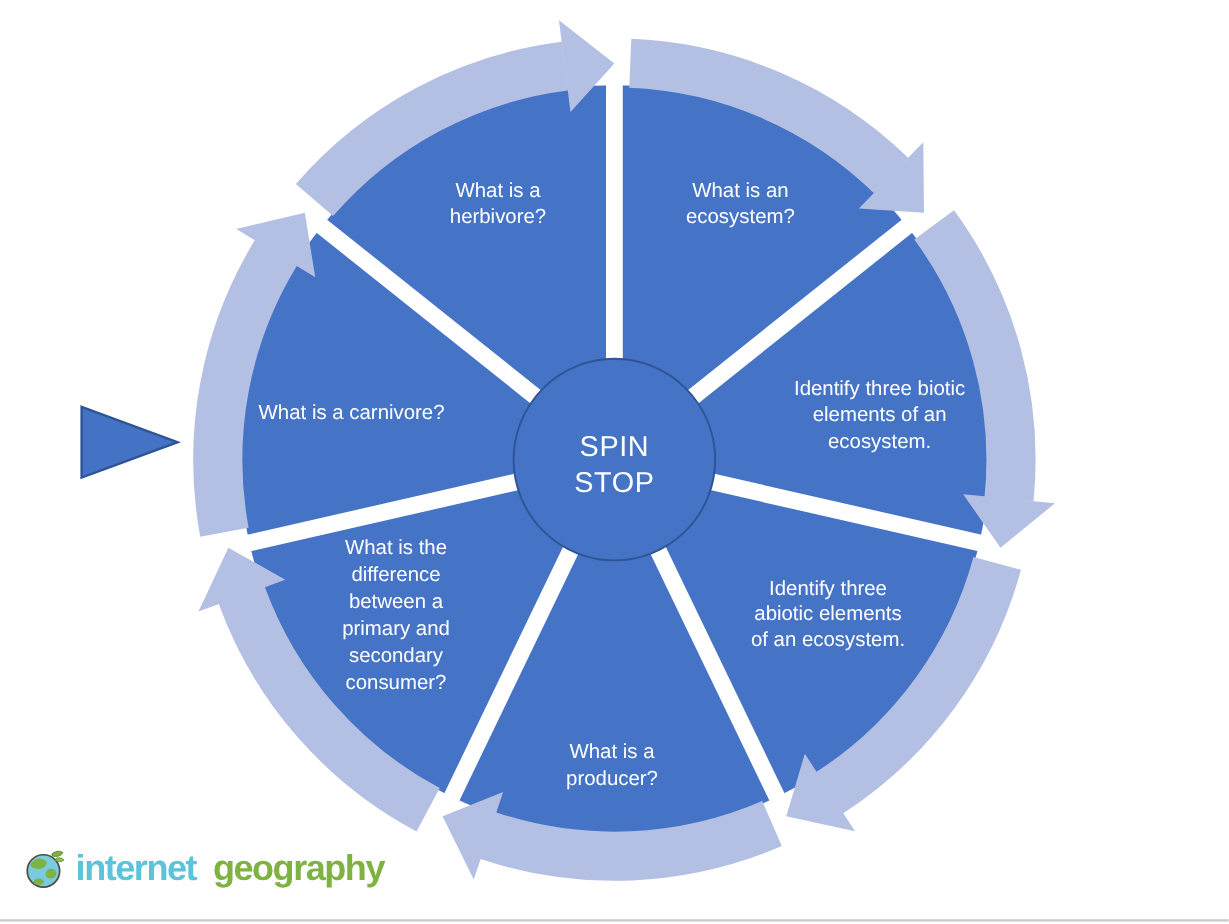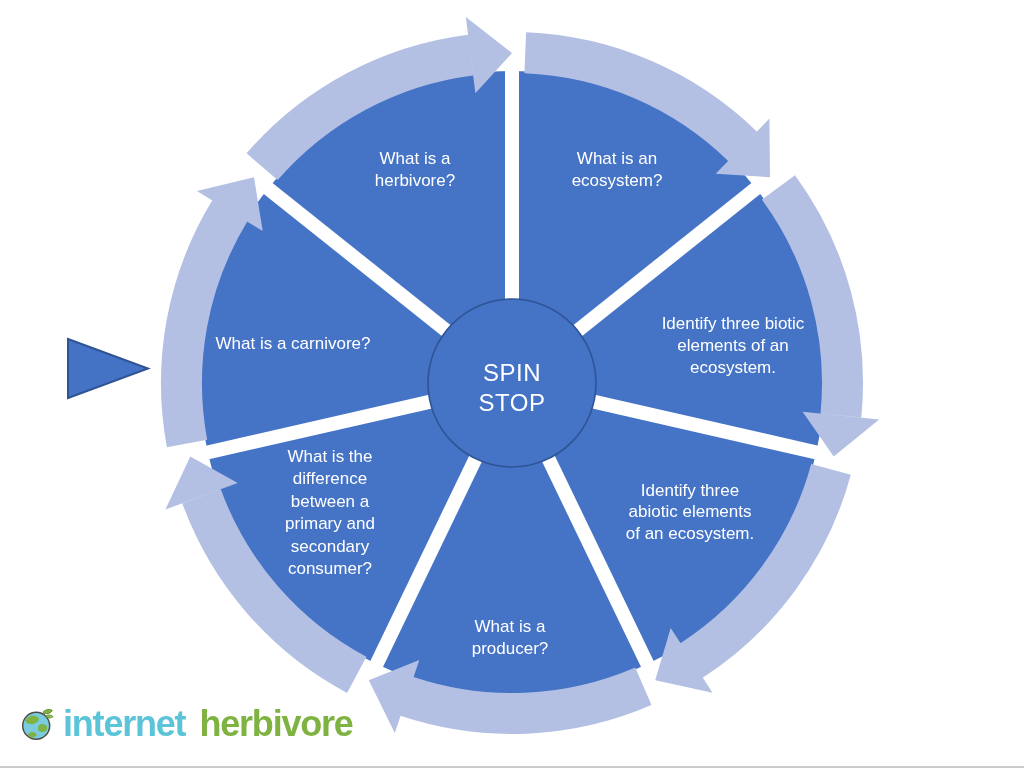--- a/index.html
+++ b/index.html
@@ -2,21 +2,21 @@
 <html><head>
 <meta charset="utf-8">
 <style>
   html,body{margin:0;padding:0;background:#ffffff;width:1024px;height:770px;overflow:hidden;
             font-family:"Liberation Sans",sans-serif;}
   .stage{position:relative;width:1024px;height:770px;background:#fff;}
   #wheel{position:absolute;left:0;top:0;}
   #wheel text{font-family:"Liberation Sans",sans-serif;}
   .logo{position:absolute;left:20px;top:706px;display:flex;align-items:center;gap:7px;}
   .logo .globe{width:36px;height:36px;flex:0 0 auto;}
-  .logo .word{font-size:36px;font-weight:bold;letter-spacing:-1.2px;line-height:36px;}
+  .logo .word{font-size:30px;font-weight:bold;letter-spacing:-1.2px;line-height:36px;}
   .logo .w2{margin-left:7px;}
   .bottom-line{position:absolute;left:0;top:766px;width:1024px;height:2px;}
 </style>
 </head>
 <body style="background: rgb(255, 255, 255);">
 
 <div class="stage">
 
   <svg id="wheel" width="1024" height="770" viewBox="0 0 1024 770">
       <path fill="#4573C6" d="M 512 383 L 512.0 71.0 A 312 312 0 0 1 755.9 188.5 Z"></path>
@@ -77,17 +77,17 @@
   <div class="logo">
     <svg class="globe" viewBox="0 0 40 40">
       <circle cx="18" cy="22" r="15" fill="#79CBDD" stroke="#4d4d42" stroke-width="1.6"></circle>
       <path d="M6 16 q5 -7 11 -5 q6 2 3 6 q-3 4 -8 3 q-6 -1 -6 -4 Z" fill="#7FB341"></path>
       <path d="M24 20 q6 0 6 4 q0 5 -5 5 q-5 0 -5 -4 q0 -4 4 -5 Z" fill="#7FB341"></path>
       <path d="M10 30 q4 -2 7 0 q3 2 0 4 q-4 2 -7 0 q-2 -2 0 -4 Z" fill="#7FB341"></path>
       <path d="M26 6 q6 -4 10 -1 q-3 5 -10 3 Z" fill="#7FB341" stroke="#557c22" stroke-width="0.8"></path>
       <path d="M30 10 q5 -1 7 2 q-4 3 -8 0 Z" fill="#8FBE4F" stroke="#557c22" stroke-width="0.6"></path>
     </svg>
     <span class="word w1" style="color: rgb(91, 196, 217);">internet</span>
-    <span class="word w2" style="color: rgb(127, 179, 65);">herbivore</span>
+    <span class="word w2" style="color: rgb(127, 179, 65);">geography</span>
   </div>
 
   <div class="bottom-line" style="background: rgb(203, 203, 203);"></div>
 </div>
 
 </body></html>

